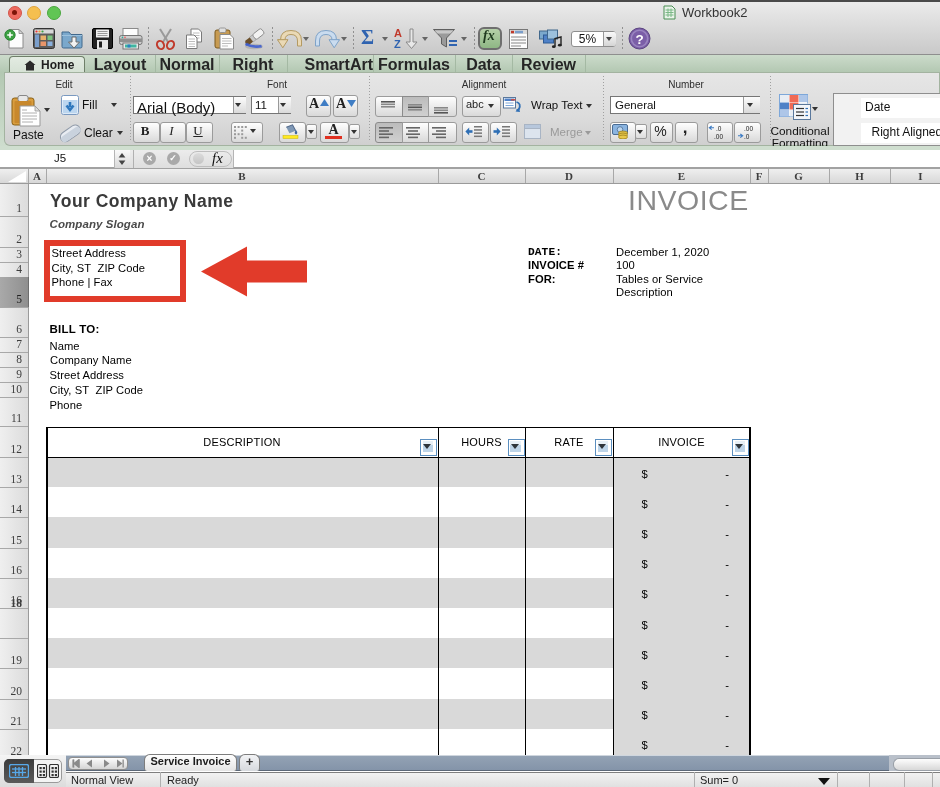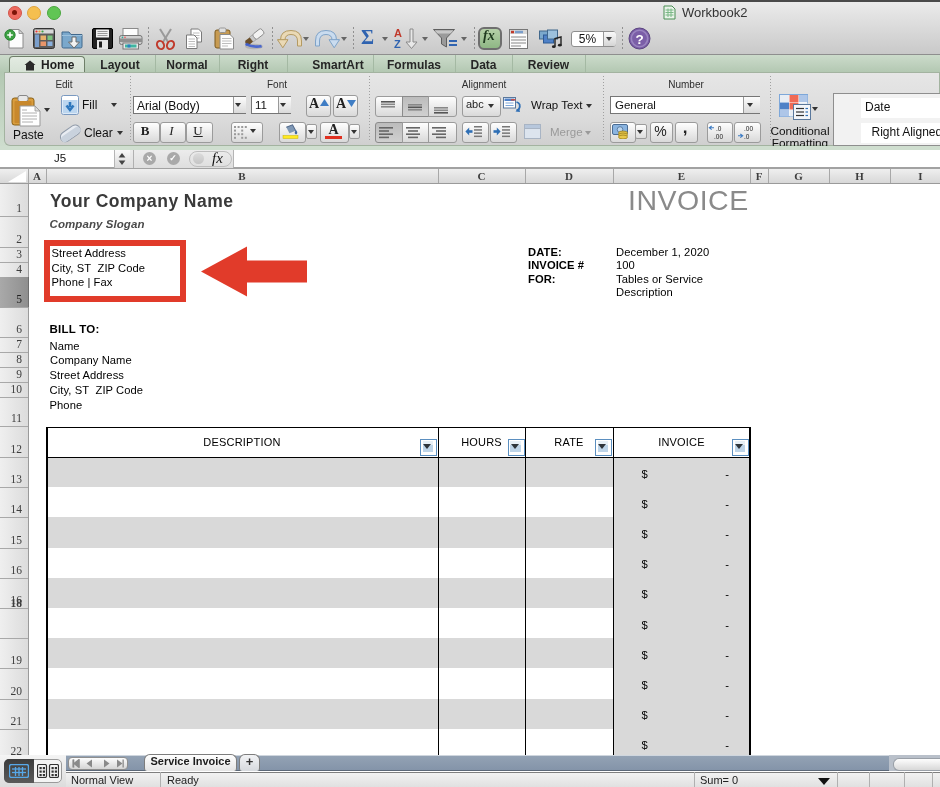--- a/index.html
+++ b/index.html
@@ -11,21 +11,21 @@
   #titlebar{left:0;top:2px;width:940px;height:23px;
     background:linear-gradient(#ebebeb,#dcdcdc);}
   .tl{width:12px;height:12px;border-radius:50%;top:6px;}
   #toolbar{left:0;top:25px;width:940px;height:29px;
     background:linear-gradient(#dcdcdc,#c9c9c9);border-bottom:1px solid #8e8e8e;}
   .tsep{top:27px;width:1px;height:24px;
     background-image:linear-gradient(#909090 55%,transparent 45%);background-size:1px 4px;}
   
   #tabbar{left:0;top:55px;width:940px;height:17px;
     background:linear-gradient(#ccdbcb,#b3c8b2);}
-  .rtab{top:55px;height:17px;font-size:12px;font-weight:bold;color:#262626;
+  .rtab{top:55px;height:17px;font-size:16px;font-weight:bold;color:#262626;
     text-align:center;line-height:20px;}
   .tabsep{top:55px;width:1px;height:17px;background:#a4b9a3;}
   #hometab{left:9px;top:55.5px;width:76px;height:16.5px;background:linear-gradient(#e3ebe2,#d6e2d5);
     border:1px solid #6f7f69;border-bottom:none;border-radius:4px 4px 0 0;box-sizing:border-box;}
   
   #ribbonwrap{left:0;top:72px;width:940px;height:77px;background:linear-gradient(#b3c8b2,#cfdecf);}
   #ribbon{left:4px;top:72px;width:936px;height:74px;
     background:linear-gradient(#e6e6e6 0%,#dcdcdc 60%,#cfcfcf 100%);
     border-radius:0 0 0 6px;box-shadow:0 0 0 1px #a3b3a0 inset;}
   .seclabel{top:78.5px;font-size:10px;color:#2e2e2e;text-align:center;}
@@ -253,21 +253,21 @@
 <div class="abs tabsep" style="left:155px;"></div>
 <div class="abs tabsep" style="left:219px;"></div>
 <div class="abs tabsep" style="left:287px;"></div>
 <div class="abs tabsep" style="left:373px;"></div>
 <div class="abs tabsep" style="left:455px;"></div>
 <div class="abs tabsep" style="left:512px;"></div>
 <div class="abs tabsep" style="left:585px;"></div>
 <div class="abs rtab" style="left:85px;width:70px;">Layout</div>
 <div class="abs rtab" style="left:155px;width:64px;">Normal</div>
 <div class="abs rtab" style="left:219px;width:68px;">Right</div>
-<div class="abs rtab" style="left:295px;width:86px;">SmartArt</div>
+<div class="abs rtab" style="left:287px;width:86px;text-align:right;">SmartArt</div>
 <div class="abs rtab" style="left:373px;width:82px;">Formulas</div>
 <div class="abs rtab" style="left:455px;width:57px;">Data</div>
 <div class="abs rtab" style="left:512px;width:73px;">Review</div>
 
 <div class="abs" id="ribbonwrap"></div>
 <div class="abs" id="ribbon"></div>
 <div class="abs" id="ribboncontent"></div>
 <div class="abs seclabel" style="left:24px;width:80px;">Edit</div>
 <div class="abs seclabel" style="left:207px;width:80px;text-align:right;">Font</div>
 <div class="abs seclabel" style="left:444px;width:80px;">Alignment</div>
@@ -303,21 +303,21 @@
 <div class="abs dar" style="left:111px;top:103px;"></div>
 <svg class="abs" style="left:58px;top:123px;" width="24" height="20">
 <g transform="rotate(-35 12 10)">
       <rect x="1" y="5.5" width="22" height="10" rx="5" fill="#e8ecf2" stroke="#8f9aa8" stroke-width="1"></rect>
 <rect x="1" y="8.5" width="22" height="6.5" rx="3" fill="#c9d2dd"></rect>
     </g>
   </svg>
 <div class="abs" style="left:84px;top:126px;font-size:12px;color:#111;">Clear</div>
 <div class="abs dar" style="left:116.5px;top:131px;"></div>
 <div class="abs combo" style="left:132.5px;top:96px;width:113px;height:17.5px;box-sizing:border-box;"></div>
-<div class="abs" style="left:137px;top:98.5px;font-size:12px;color:#111;">Arial (Body)</div>
+<div class="abs" style="left:137px;top:98.5px;font-size:15px;color:#111;">Arial (Body)</div>
 <div class="abs" style="left:233px;top:97px;width:12px;height:15.5px;background:linear-gradient(#fcfcfc,#dadada);border-left:1px solid #999;"></div>
 <div class="abs dar" style="left:235px;top:103px;"></div>
 <div class="abs combo" style="left:250.5px;top:96px;width:40px;height:17.5px;box-sizing:border-box;"></div>
 <div class="abs" style="left:255px;top:98.5px;font-size:11.5px;color:#111;">11</div>
 <div class="abs" style="left:278px;top:97px;width:12px;height:15.5px;background:linear-gradient(#fcfcfc,#dadada);border-left:1px solid #999;"></div>
 <div class="abs dar" style="left:280px;top:103px;"></div>
 <div class="abs btn" style="left:306px;top:95px;width:23px;height:20px;"></div>
 <div class="abs" style="left:309px;top:96px;font-size:14px;font-weight:bold;color:#222;font-family:'Liberation Serif',serif;">A</div>
 <svg class="abs" style="left:320px;top:99px;" width="9" height="7">
     <polygon points="4.5,0 9,7 0,7" fill="#3f7dc4"></polygon>
@@ -612,21 +612,21 @@
 <div class="abs txt b" style="left:50px;top:191px;font-size:17.5px;letter-spacing:0.45px;color:#3a3a3a;">Your Company Name</div>
 <div class="abs txt b" style="left:49.5px;top:217.5px;font-size:11.5px;font-style:italic;color:#4a4a4a;">Company Slogan</div>
 <div class="abs" style="left:43.5px;top:240px;width:142px;height:62px;border:6px solid #e13b2a;box-sizing:border-box;"></div>
 <div class="abs txt" style="left:51.5px;top:247px;">Street Address</div>
 <div class="abs txt" style="left:51.5px;top:261.5px;">City, ST&nbsp; ZIP Code</div>
 <div class="abs txt" style="left:51.5px;top:276px;">Phone | Fax</div>
 <svg class="abs" style="left:201px;top:246px;" width="106" height="52">
     <polygon points="0,25.5 46,0.5 46,14.5 106,14.5 106,36.5 46,36.5 46,50.5" fill="#e13b2a"></polygon>
   </svg>
 <div class="abs" style="left:628px;top:184px;font-size:28.5px;color:#8a8a8a;letter-spacing:0.5px;">INVOICE</div>
-<div class="abs txt b" style="left:528px;top:245.5px;">DATE:</div>
+<div class="abs txt b" style="left:528px;top:245.5px;font-family:Liberation Mono, monospace;">DATE:</div>
 <div class="abs txt b" style="left:528px;top:259px;">INVOICE #</div>
 <div class="abs txt b" style="left:528px;top:272.5px;">FOR:</div>
 <div class="abs txt" style="left:616px;top:245.5px;">December 1, 2020</div>
 <div class="abs txt" style="left:616px;top:259px;">100</div>
 <div class="abs txt" style="left:616px;top:272.5px;">Tables or Service</div>
 <div class="abs txt" style="left:616px;top:286px;">Description</div>
 <div class="abs txt b" style="left:49.5px;top:323px;font-size:11.5px;letter-spacing:0.25px;">BILL TO:</div>
 <div class="abs txt" style="left:49.5px;top:339.5px;">Name</div>
 <div class="abs txt" style="left:50px;top:354.4px;">Company Name</div>
 <div class="abs txt" style="left:49.5px;top:369.3px;">Street Address</div>

